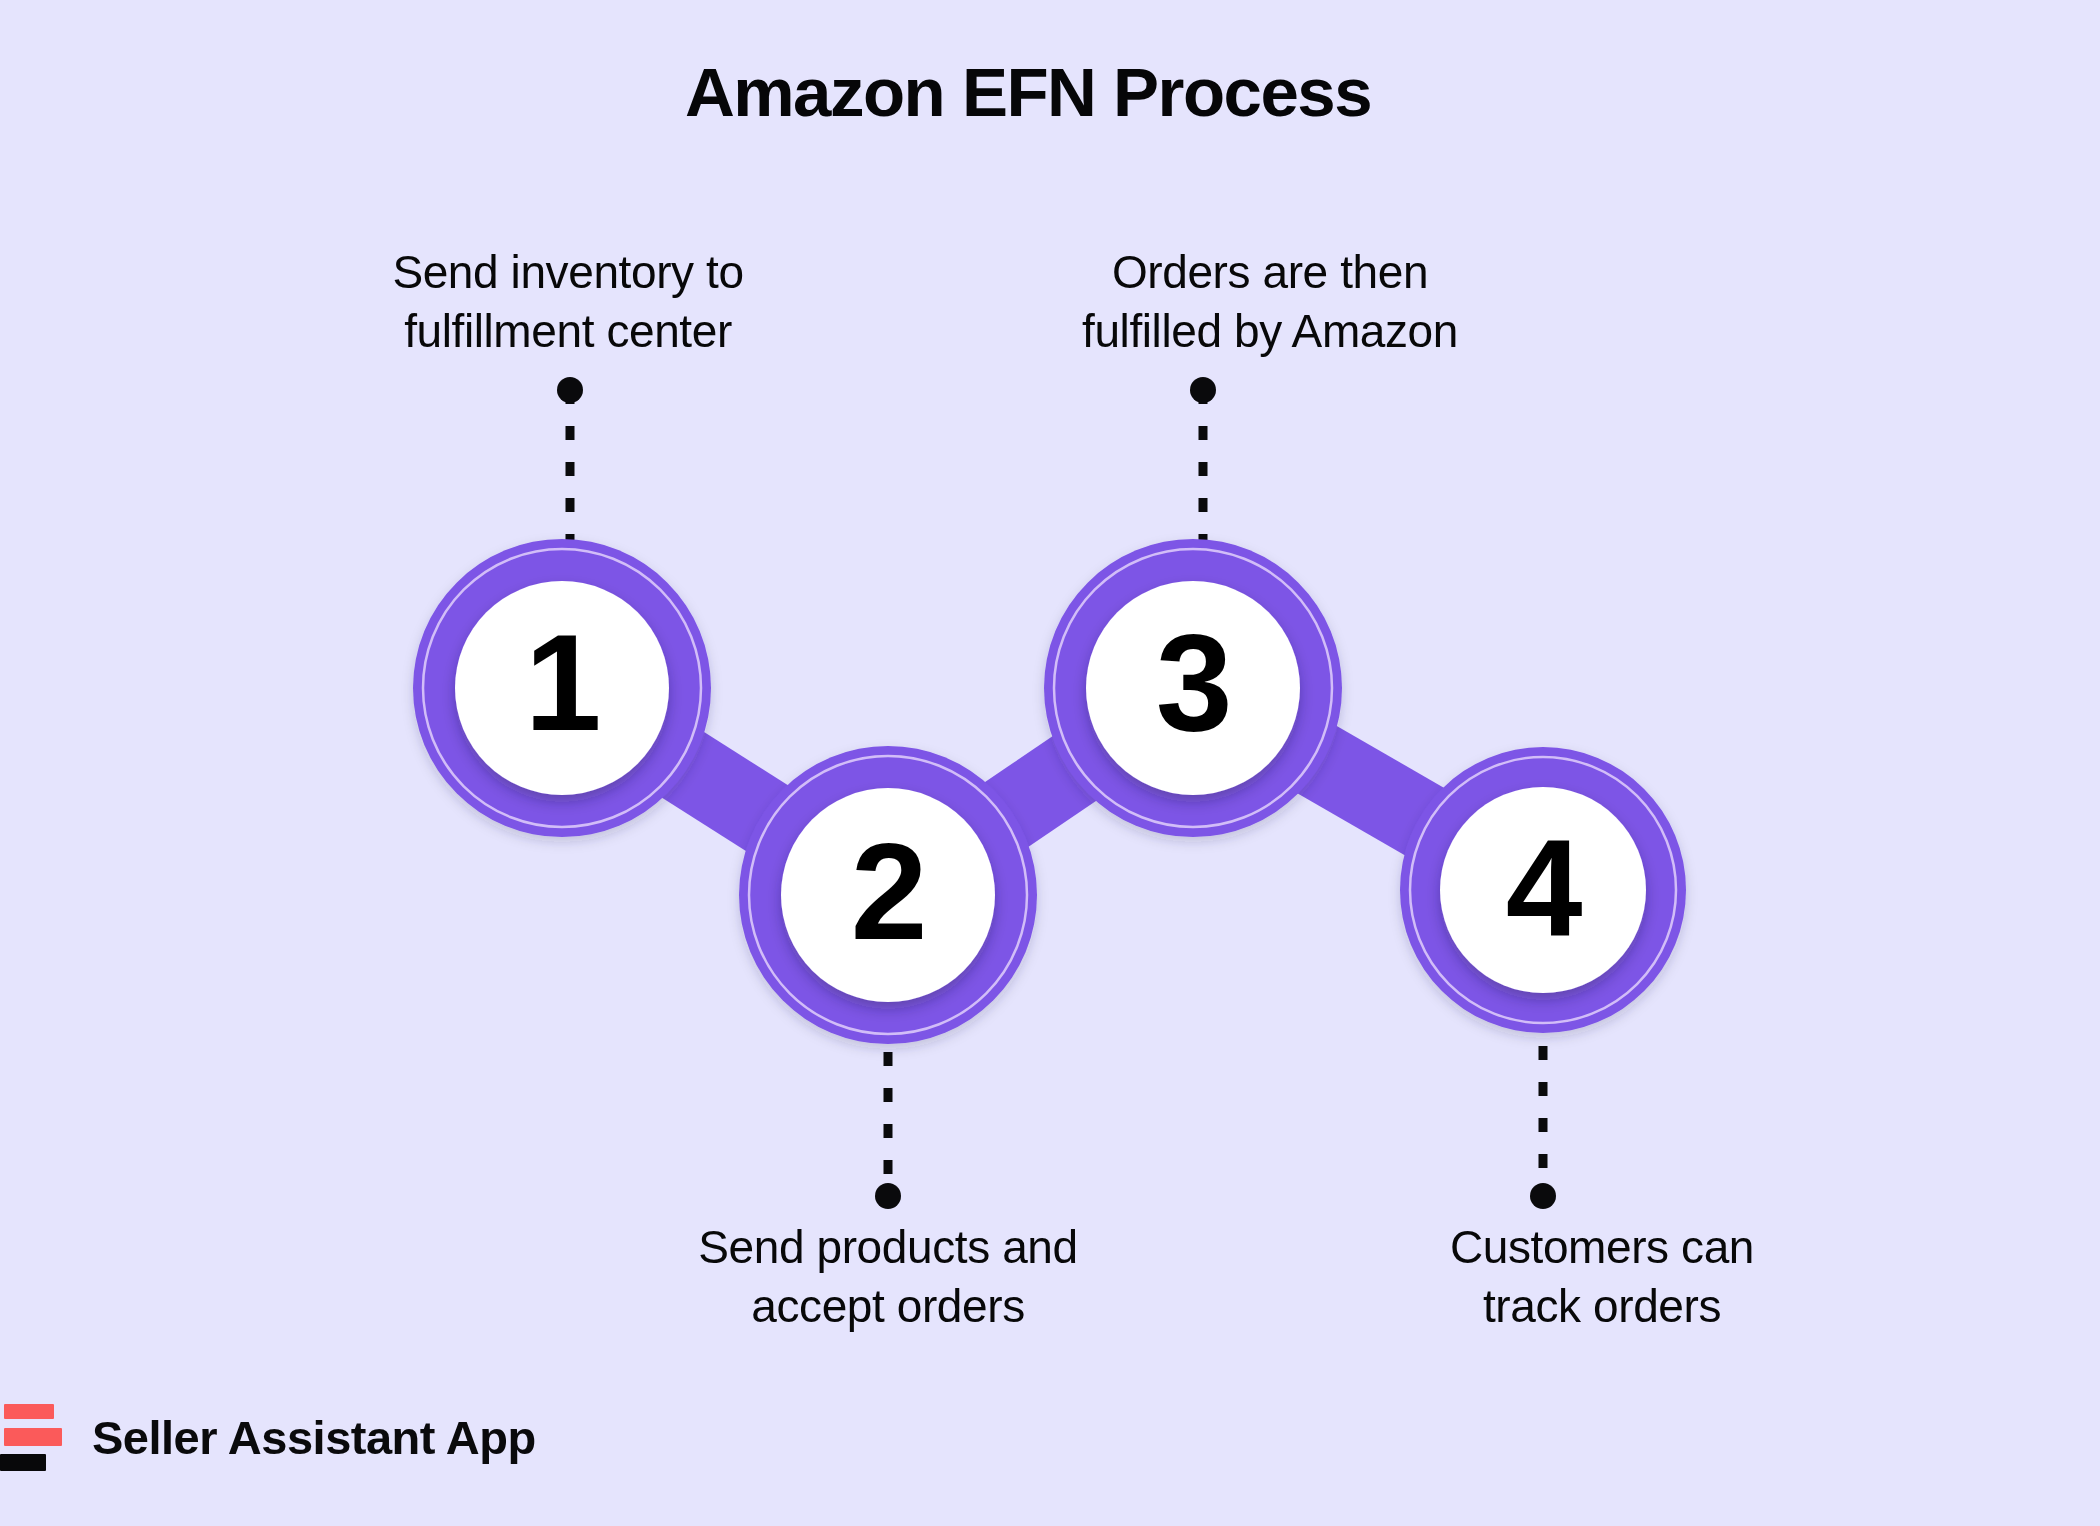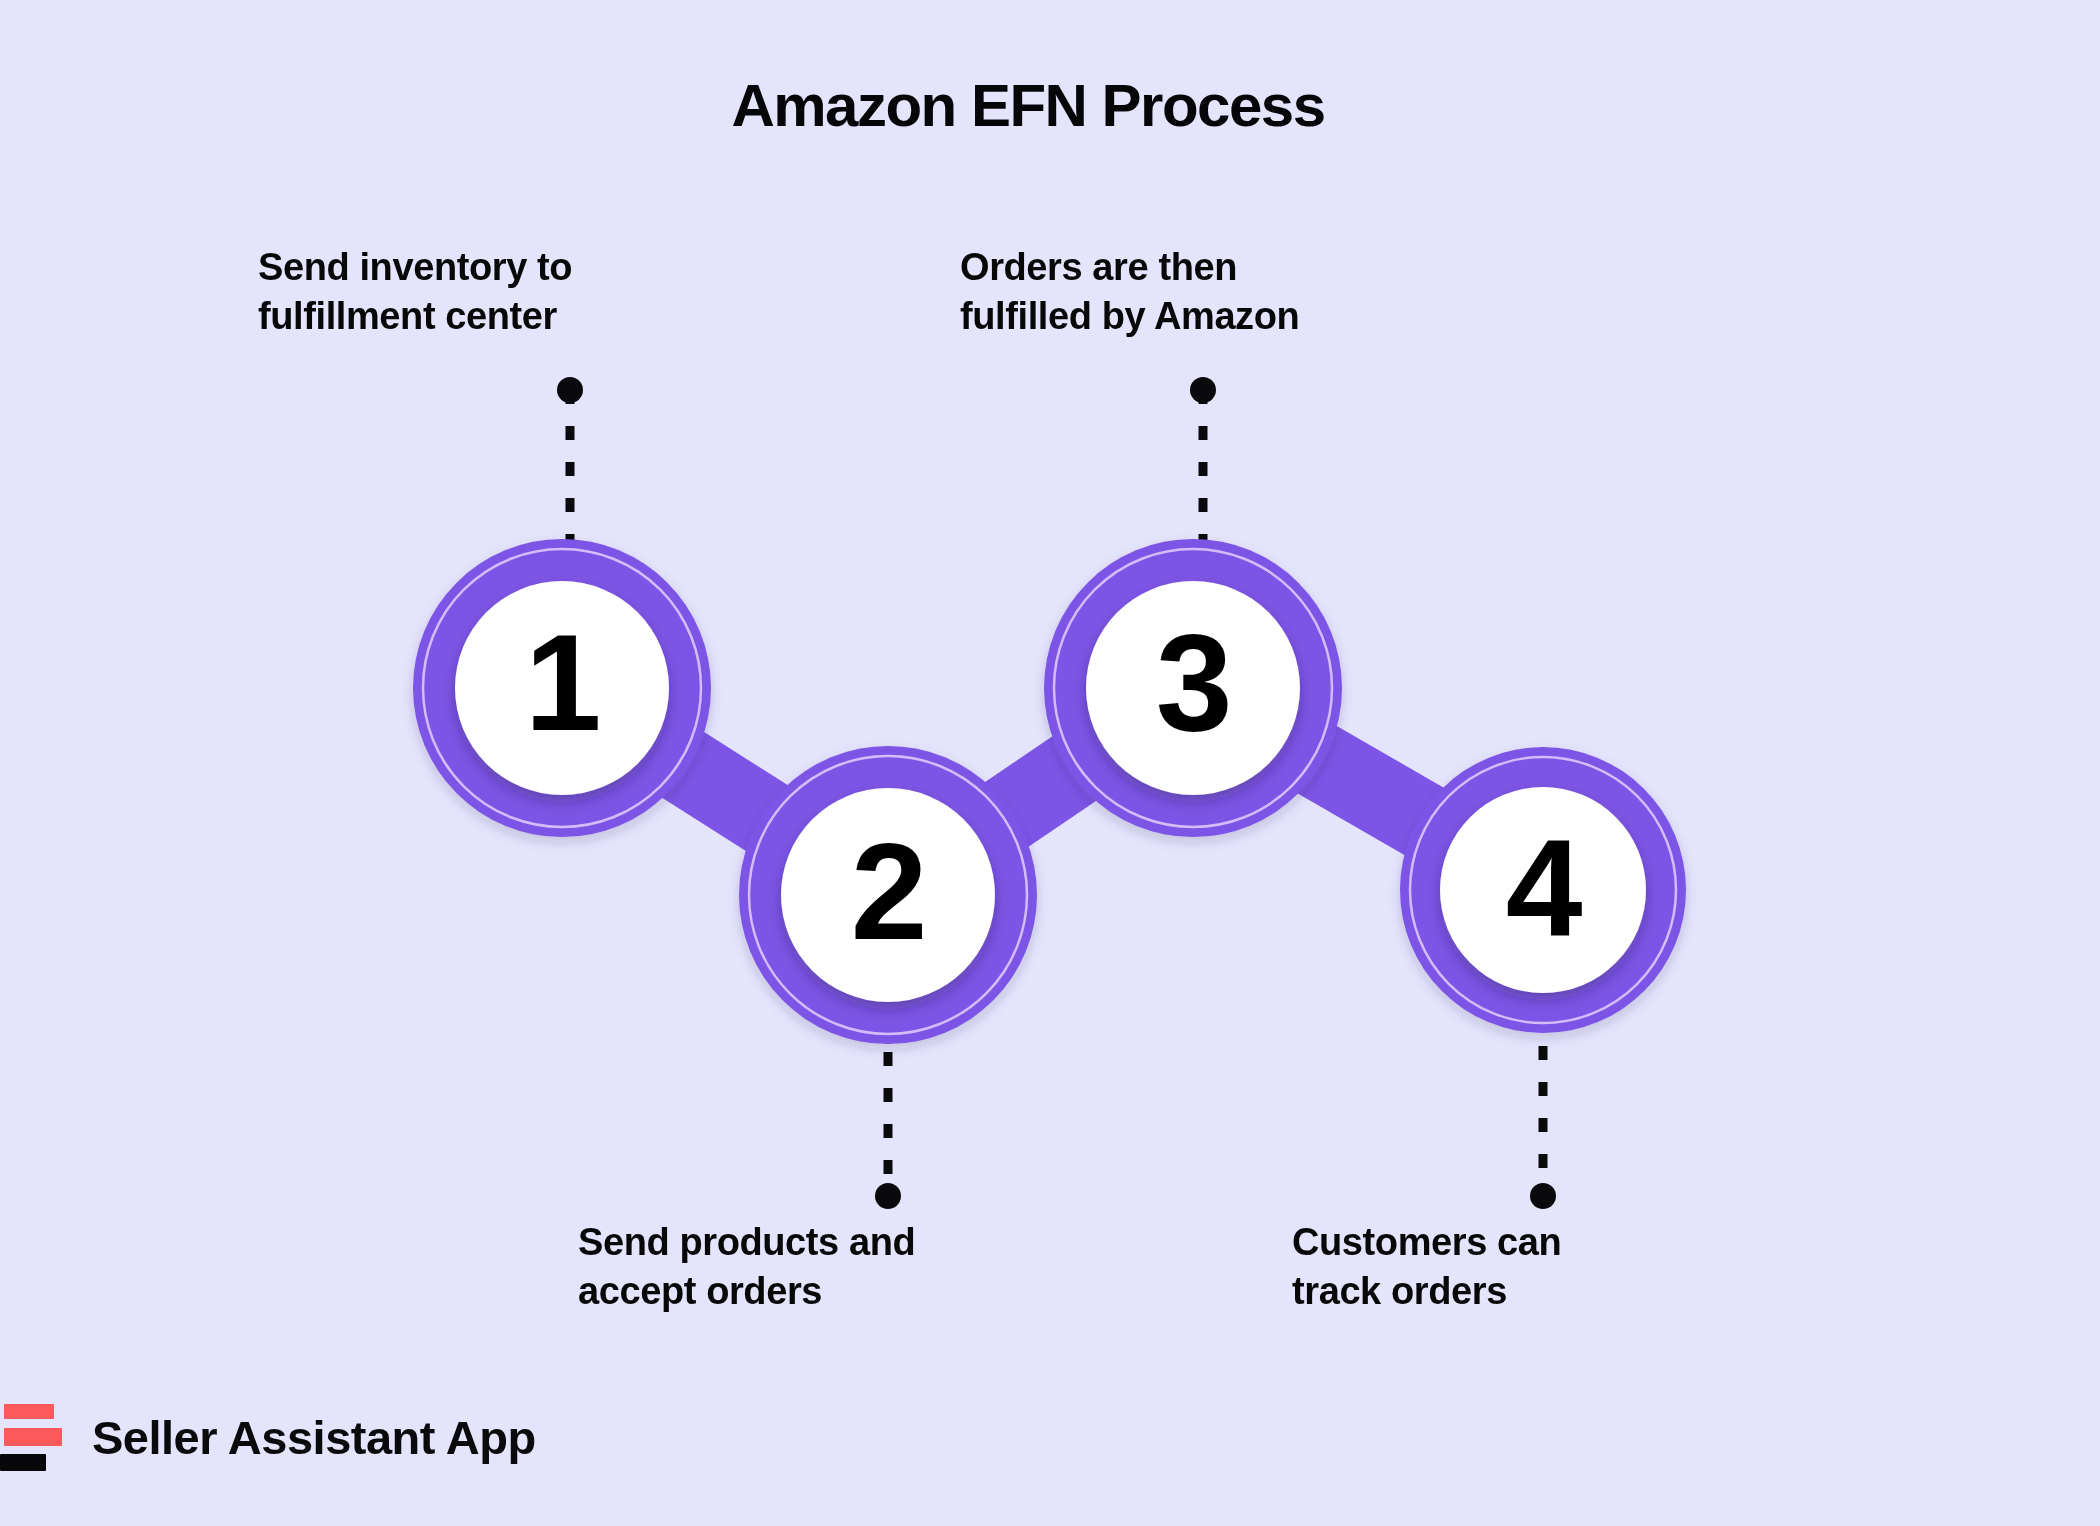--- a/index.html
+++ b/index.html
@@ -17,25 +17,25 @@
   #infographic {
     position: relative;
     width: 2100px;
     height: 1526px;
     background: #e5e4fd;
   }
 
   
   #page-title {
     position: absolute;
-    top: 74px;
+    top: 56px;
     left: 0;
     width: 2056px;
     text-align: center;
-    font-size: 60px;
+    font-size: 69px;
     font-weight: 700;
     letter-spacing: -1.5px;
     color: #060608;
     line-height: 1.08;
   }
 
   
   #diagram-svg {
     position: absolute;
     top: 0;
@@ -56,22 +56,23 @@
     letter-spacing: -2px;
   }
   .step-number.n1 { left: 412px;  top: 613px; }
   .step-number.n2 { left: 738px;  top: 822px; }
   .step-number.n3 { left: 1043px; top: 613px; }
   .step-number.n4 { left: 1393px; top: 818px; }
 
   
   .step-caption {
     position: absolute;
-    font-size: 38px;
-    font-weight: 700;
+    text-align: center;
+    font-size: 46px;
+    font-weight: 400;
     color: #080809;
     line-height: 1.28;
     letter-spacing: -0.4px;
     white-space: pre-line;
   }
   .caption-1 { left: 258px;  top: 243px;  width: 620px; }
   .caption-3 { left: 960px;  top: 243px;  width: 620px; }
   .caption-2 { left: 578px;  top: 1218px; width: 620px; }
   .caption-4 { left: 1292px; top: 1218px; width: 620px; }
 

